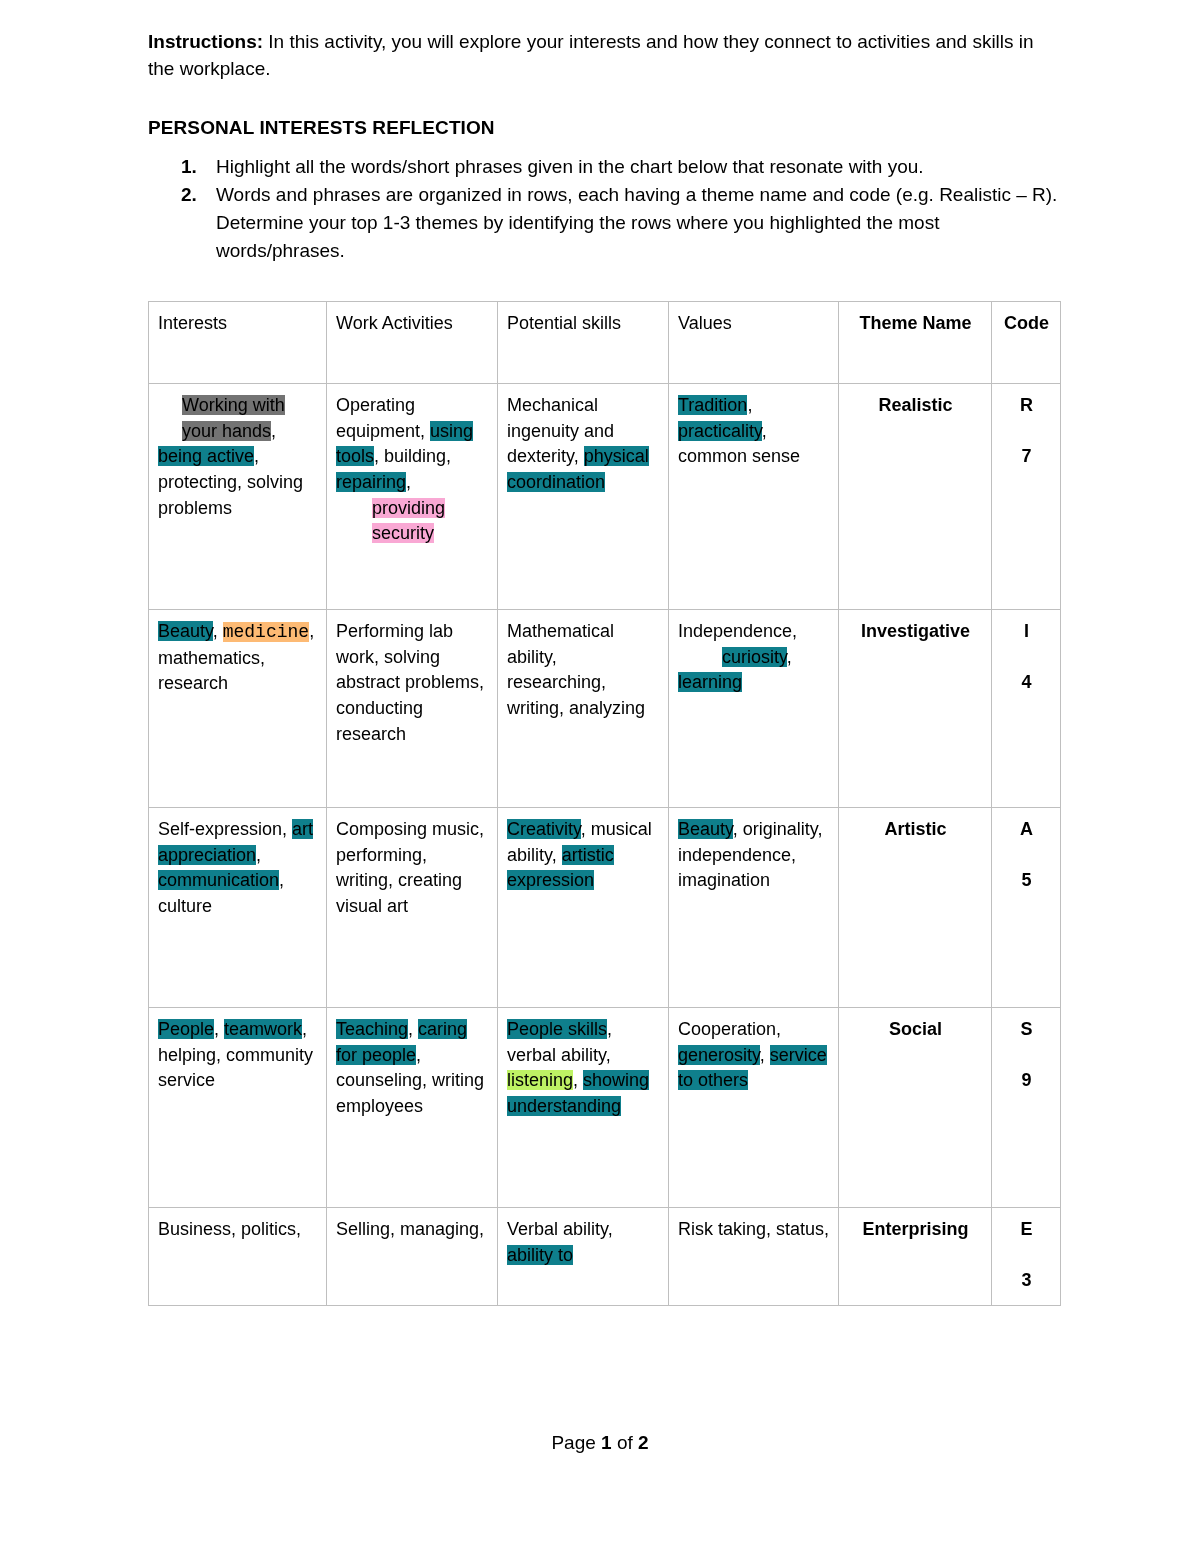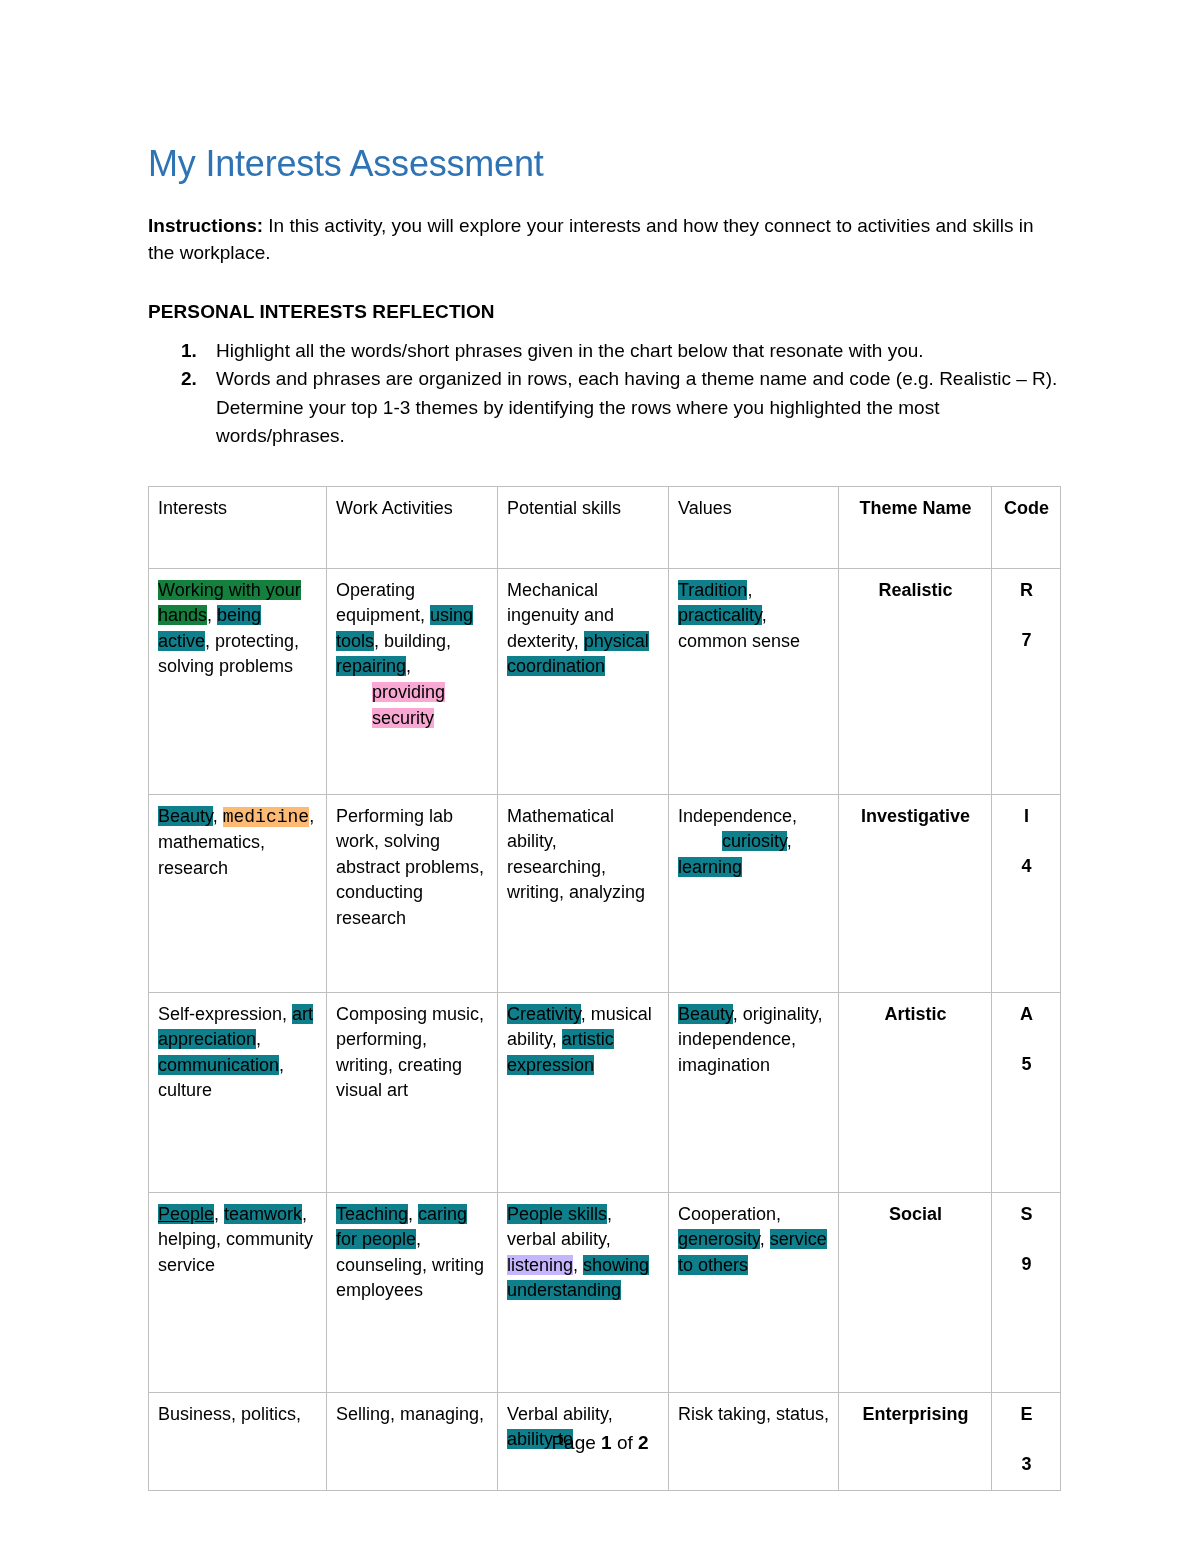--- a/index.html
+++ b/index.html
@@ -150,21 +150,20 @@
     font-size: 19px;
   }
   .page-footer b { font-weight: bold; }
 </style>
 </head>
 <body>
 
 <div class="page">
   <div class="content">
 
-    <h1 class="doc-title" style="color: rgb(46, 116, 181);">My Interests Assessment</h1>
 
     <p class="intro">
       <b>Instructions:</b><span> In this activity, you will explore your interests and how they connect to activities and skills in the workplace.</span>
     </p>
 
     <h2 class="section-heading">PERSONAL INTERESTS REFLECTION</h2>
 
     <ol class="steps">
       <li>Highlight all the words/short phrases given in the chart below that resonate with you.</li>
       <li>Words and phrases are organized in rows, each having a theme name and code (e.g. Realistic – R). Determine your top 1-3 themes by identifying the rows where you highlighted the most words/phrases.</li>
@@ -184,21 +183,21 @@
           <th>Interests</th>
           <th>Work Activities</th>
           <th>Potential skills</th>
           <th>Values</th>
           <th class="theme-head">Theme Name</th>
           <th class="code-head">Code</th>
         </tr>
       </thead>
       <tbody>
         <tr class="row-realistic">
-          <td><span class="hl" style="background-color: #15803d;">Working with your hands</span><span>, </span><span class="hl" style="background-color: rgb(15, 127, 140);">being active</span><span>, protecting, solving problems</span></td>
+          <td><span class="hl" style="background-color: #737373; margin-left: 24px;">Working with your hands</span><span>, </span><span class="hl" style="background-color: rgb(15, 127, 140);">being active</span><span>, protecting, solving problems</span></td>
           <td><span>Operating equipment, </span><span class="hl" style="background-color: rgb(15, 127, 140);">using tools</span><span>, building, </span><span class="hl" style="background-color: rgb(15, 127, 140);">repairing</span><span>, </span><span class="hl" style="background-color: #f9a8d4; margin-left: 36px;">providing security</span></td>
           <td><span>Mechanical ingenuity and dexterity, </span><span class="hl" style="background-color: rgb(15, 127, 140);">physical coordination</span></td>
           <td><span class="hl" style="background-color: rgb(15, 127, 140);">Tradition</span><span>, </span><span class="hl" style="background-color: rgb(15, 127, 140);">practicality</span><span>, common sense</span></td>
           <td class="theme-cell">Realistic</td>
           <td class="code-cell">
             <span class="code-letter">R</span>
             <span class="code-number">7</span>
           </td>
         </tr>
         <tr class="row-investigative">
@@ -217,23 +216,23 @@
           <td><span>Composing music, performing, writing, creating visual art</span></td>
           <td><span class="hl" style="background-color: rgb(15, 127, 140);">Creativity</span><span>, musical ability, </span><span class="hl" style="background-color: rgb(15, 127, 140);">artistic expression</span></td>
           <td><span class="hl" style="background-color: rgb(15, 127, 140);">Beauty</span><span>, originality, independence, imagination</span></td>
           <td class="theme-cell">Artistic</td>
           <td class="code-cell">
             <span class="code-letter">A</span>
             <span class="code-number">5</span>
           </td>
         </tr>
         <tr class="row-social">
-          <td><span class="hl" style="background-color: rgb(15, 127, 140); text-decoration: underline;">People</span><span>, </span><span class="hl" style="background-color: rgb(15, 127, 140);">teamwork</span><span>, helping, community service</span></td>
+          <td><span class="hl" style="background-color: rgb(15, 127, 140);">People</span><span>, </span><span class="hl" style="background-color: rgb(15, 127, 140);">teamwork</span><span>, helping, community service</span></td>
           <td><span class="hl" style="background-color: rgb(15, 127, 140);">Teaching</span><span>, </span><span class="hl" style="background-color: rgb(15, 127, 140);">caring for people</span><span>, counseling, writing employees</span></td>
-          <td><span class="hl" style="background-color: rgb(15, 127, 140);">People skills</span><span>, verbal ability, </span><span class="hl" style="background-color: #c4b5fd;">listening</span><span>, </span><span class="hl" style="background-color: rgb(15, 127, 140);">showing understanding</span></td>
+          <td><span class="hl" style="background-color: rgb(15, 127, 140);">People skills</span><span>, verbal ability, </span><span class="hl" style="background-color: #bef264;">listening</span><span>, </span><span class="hl" style="background-color: rgb(15, 127, 140);">showing understanding</span></td>
           <td><span>Cooperation, </span><span class="hl" style="background-color: rgb(15, 127, 140);">generosity</span><span>, </span><span class="hl" style="background-color: rgb(15, 127, 140);">service to others</span></td>
           <td class="theme-cell">Social</td>
           <td class="code-cell">
             <span class="code-letter">S</span>
             <span class="code-number">9</span>
           </td>
         </tr>
         <tr class="row-enterprising">
           <td><span>Business, politics,</span></td>
           <td><span>Selling, managing,</span></td>

